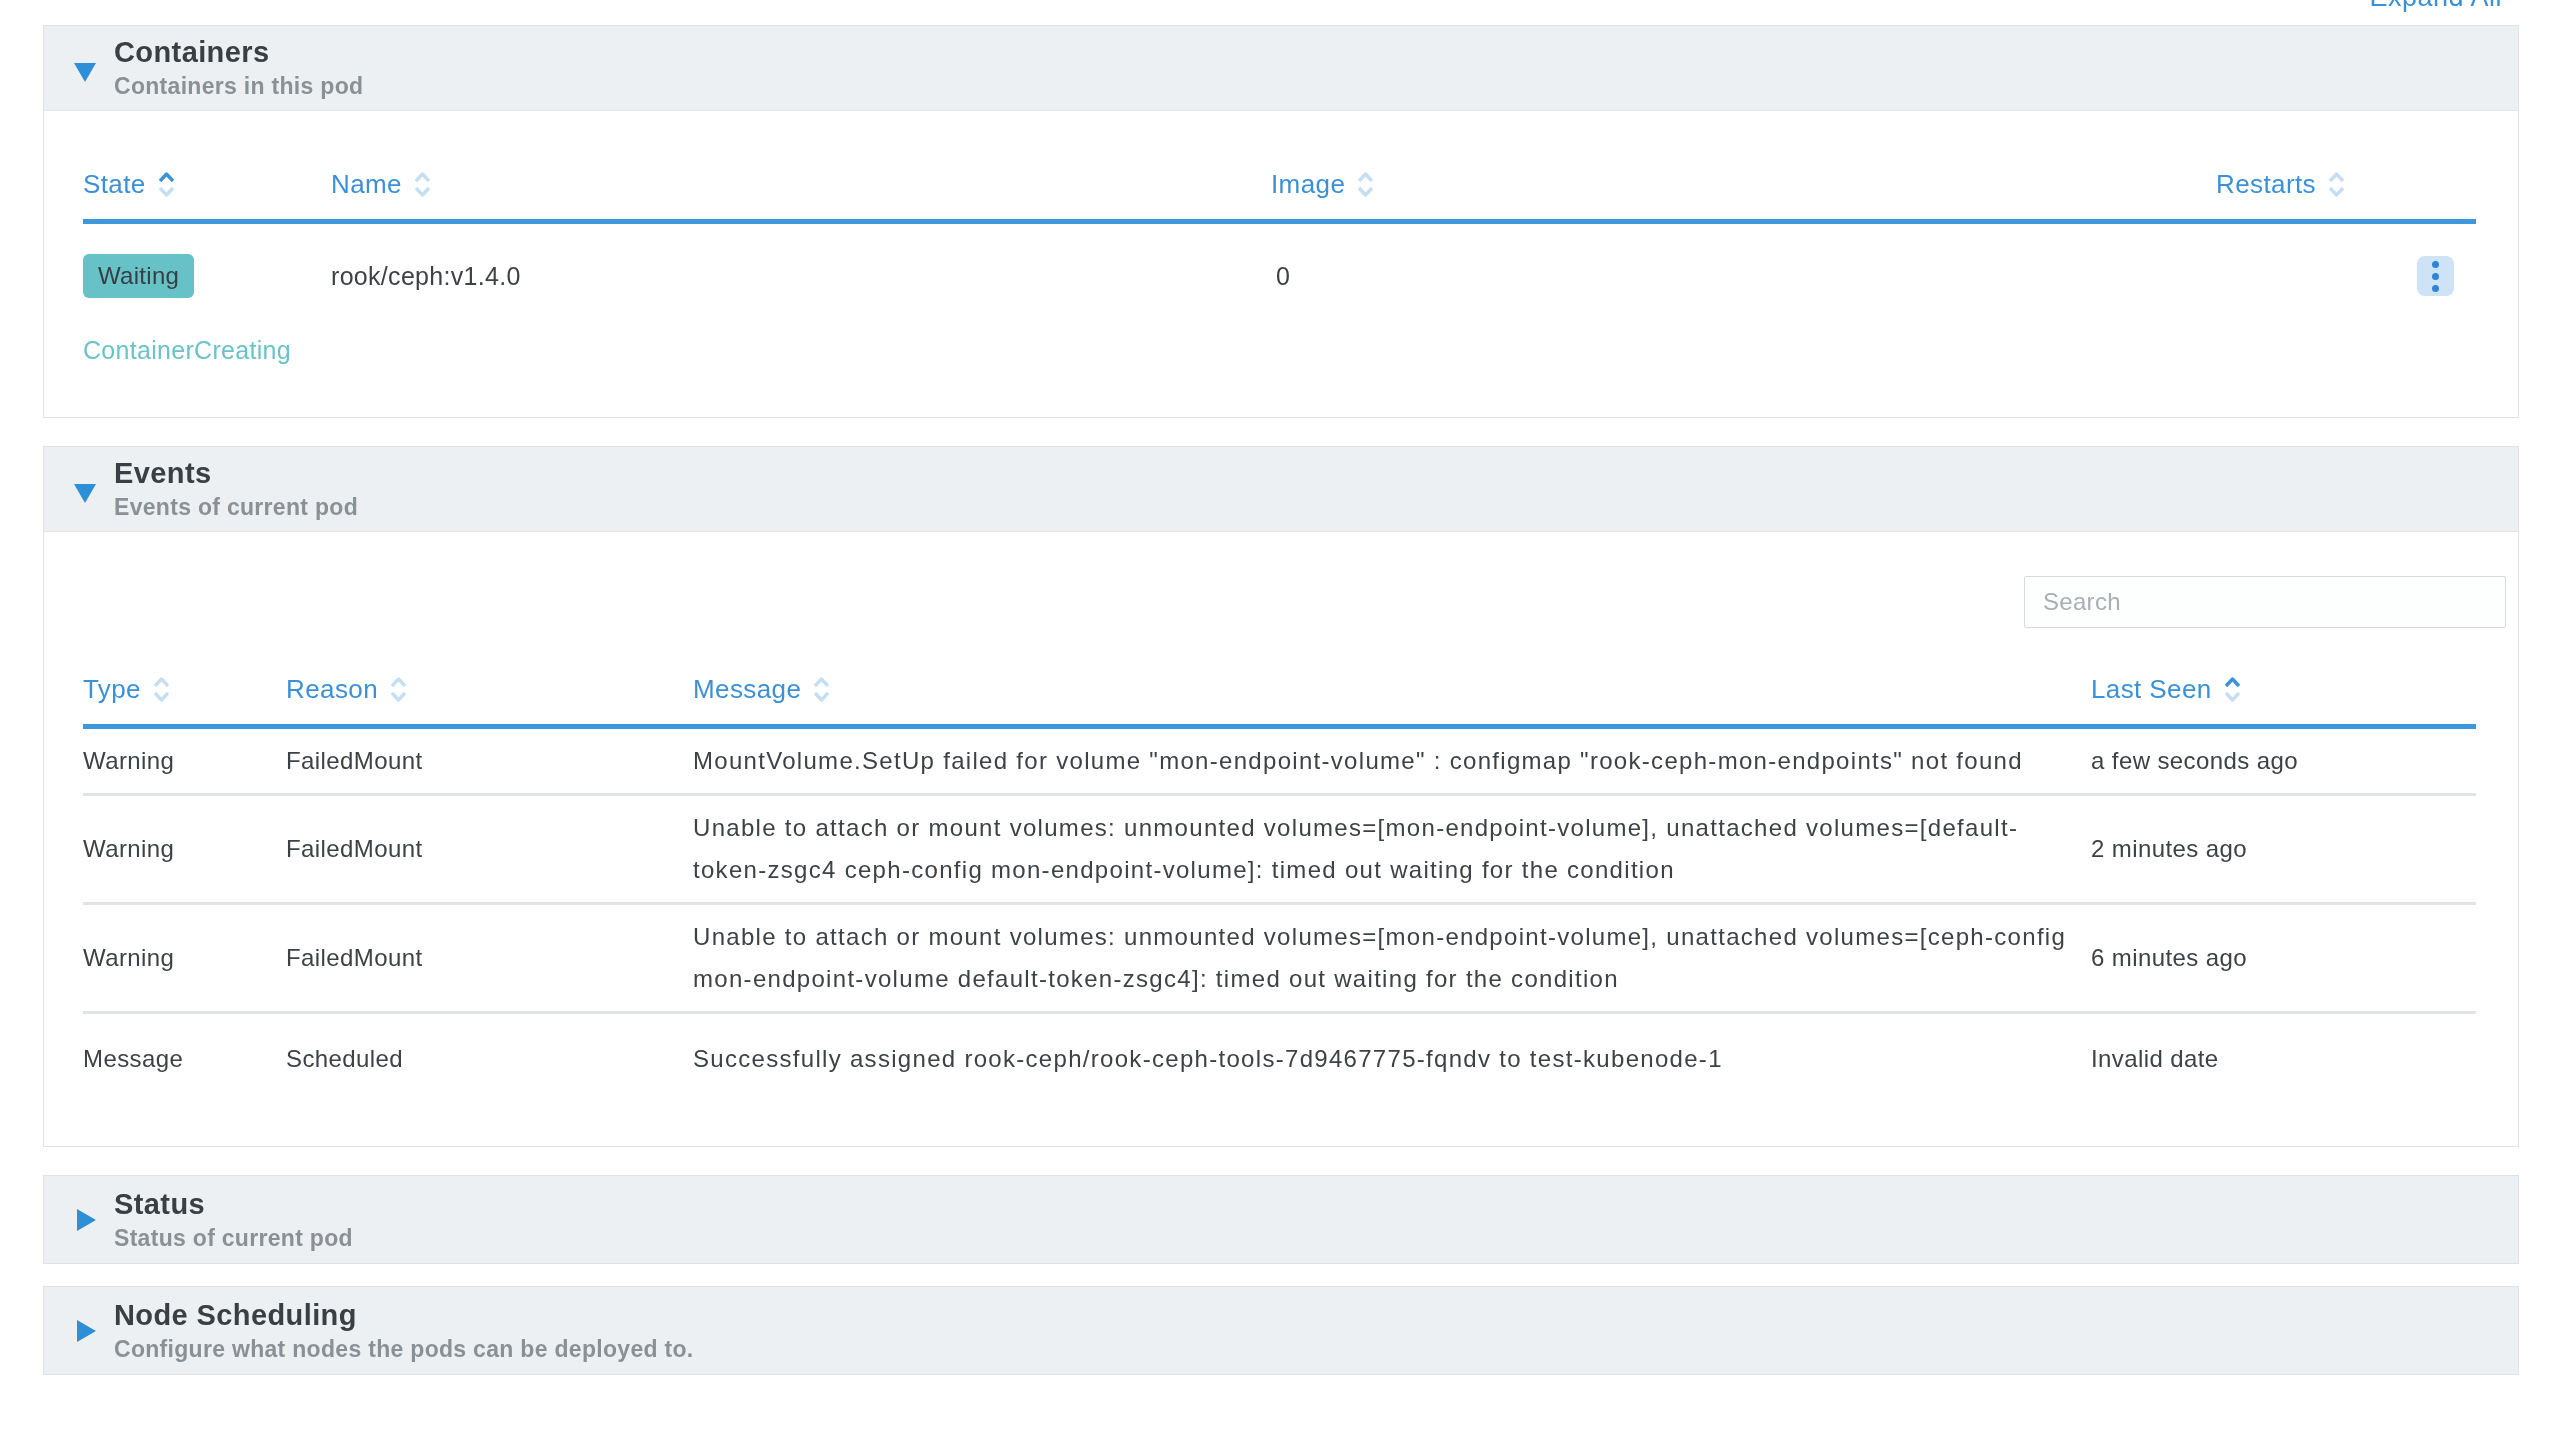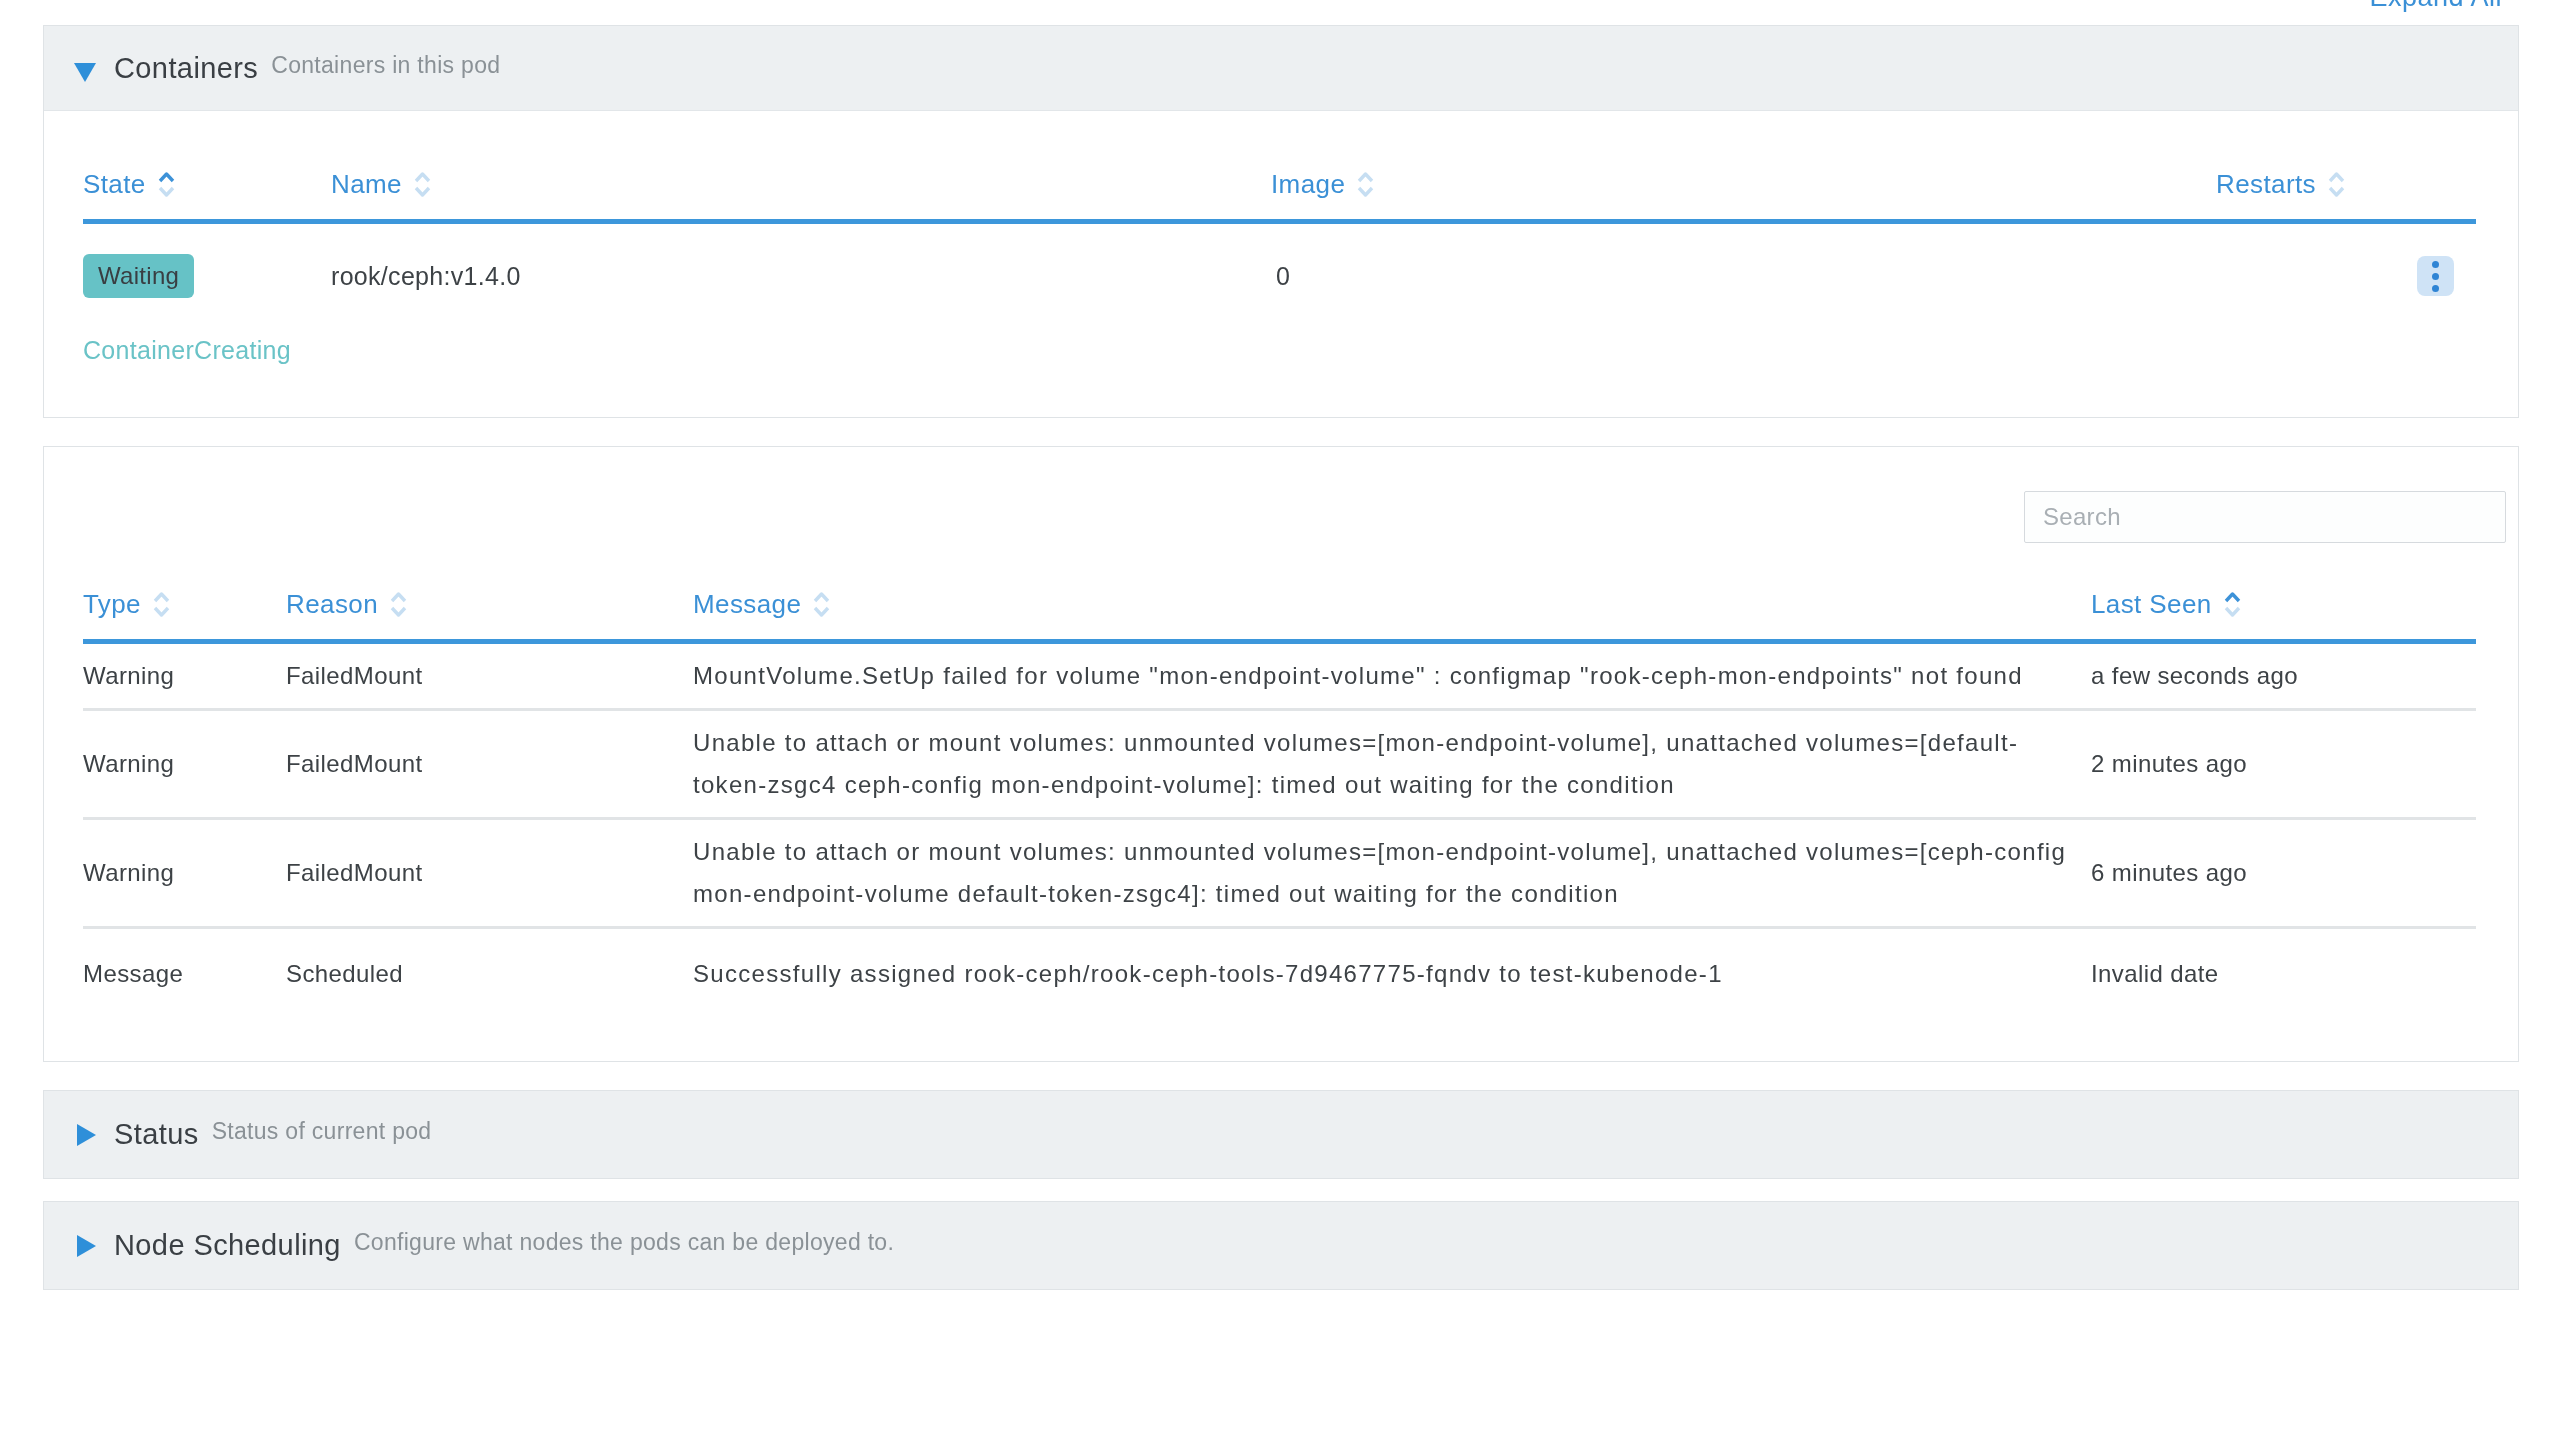--- a/index.html
+++ b/index.html
@@ -16,21 +16,21 @@
   .card.gap-sm { margin-top:22px; }
 
   .card-head { display:flex; align-items:center; background:#edf0f2; height:85px;
                border-bottom:1px solid #e2e6e9; cursor:pointer; }
   .card.band-only .card-head { border-bottom:none; height:87px; }
   .tri-wrap { width:70px; display:flex; justify-content:flex-end; padding-right:18px; }
   .tri-down { width:0; height:0; border-left:11px solid transparent; border-right:11px solid transparent;
               border-top:19px solid #2e8fd9; margin-top:8px; }
   .tri-right { width:0; height:0; border-top:11px solid transparent; border-bottom:11px solid transparent;
                border-left:19px solid #2e8fd9; }
-  .head-titles { display:flex; flex-direction:row; gap:13px; }
+  .head-titles { display:flex; flex-direction:column; gap:4px;font-weight:bold; }
   .head-title { font-size:29px; color:#3a3f44; letter-spacing:0.4px; }
   .head-sub   { font-size:23px; color:#8a9196; letter-spacing:0.3px; }
 
   .card-body { padding:0 42px 0 39px; }
 
   
   .th { font-size:26px; color:#3b90d6; letter-spacing:0.4px; display:flex; align-items:center; gap:12px; cursor:pointer; }
   .sort { flex:none; }
   .sort .up, .sort .down { fill:none; stroke:#c6def2; stroke-width:3.4; stroke-linejoin:round; }
   .sort .active { stroke:#3d92d8; }
@@ -124,20 +124,29 @@
             <i></i>
             <i></i>
           </button>
         </span>
     </div>
     <div class="cc-note">ContainerCreating</div>
   </div>
 </section>
 
 <section class="card">
+  <div class="card-head">
+    <span class="tri-wrap">
+        <span class="tri-down"></span>
+      </span>
+    <span class="head-titles">
+      <span class="head-title">Events</span>
+      <span class="head-sub">Events of current pod</span>
+    </span>
+  </div>
   <div class="card-body e-body">
     <div class="search-row">
       <input class="search-input" type="text" placeholder="Search" style="">
     </div>
     <div class="e-cols">
       <span class="th ecol-type">
         <span>Type</span>
         <svg class="sort" width="17" height="27" viewBox="0 0 17 27">
           <polyline class="up" points="2,10 8.5,3 15,10"></polyline>
             <polyline class="down" points="2,17 8.5,24 15,17"></polyline>

